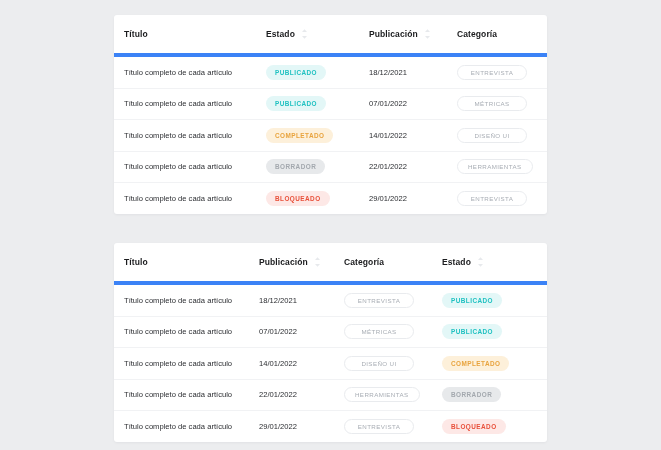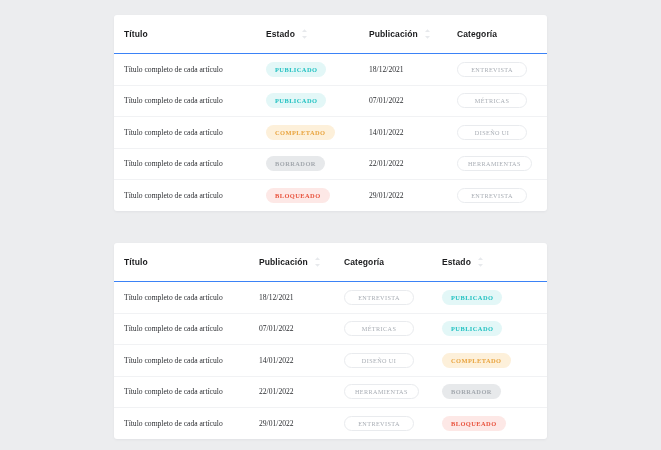--- a/index.html
+++ b/index.html
@@ -36,37 +36,36 @@
     table-layout: fixed;
   }
   table.data-table thead th {
     text-align: left;
     font-size: 8.5px;
     font-weight: bold;
     color: #1b1c1e;
     padding: 0;
     height: 38px;
     vertical-align: middle;
-    border-bottom: 1px solid #3b82f6;
+    border-bottom: 4px solid #3b82f6;
     letter-spacing: 0.1px;
   }
   .th-inner {
     display: flex;
     align-items: center;
     gap: 5px;
     height: 100%;
   }
   table.data-table tbody td {
     height: 30.5px;
     vertical-align: middle;
     border-bottom: 1px solid #f1f2f4;
     padding: 0;
     font-size: 7.6px;
     color: #2d2f33;
-    font-family: Liberation Serif, serif;
   }
   table.data-table tbody tr:last-child td {
     border-bottom: none;
   }
 
   
   .pad-first { padding-left: 10px !important; }
 
   .cell-title {
     color: #2b2d31;

